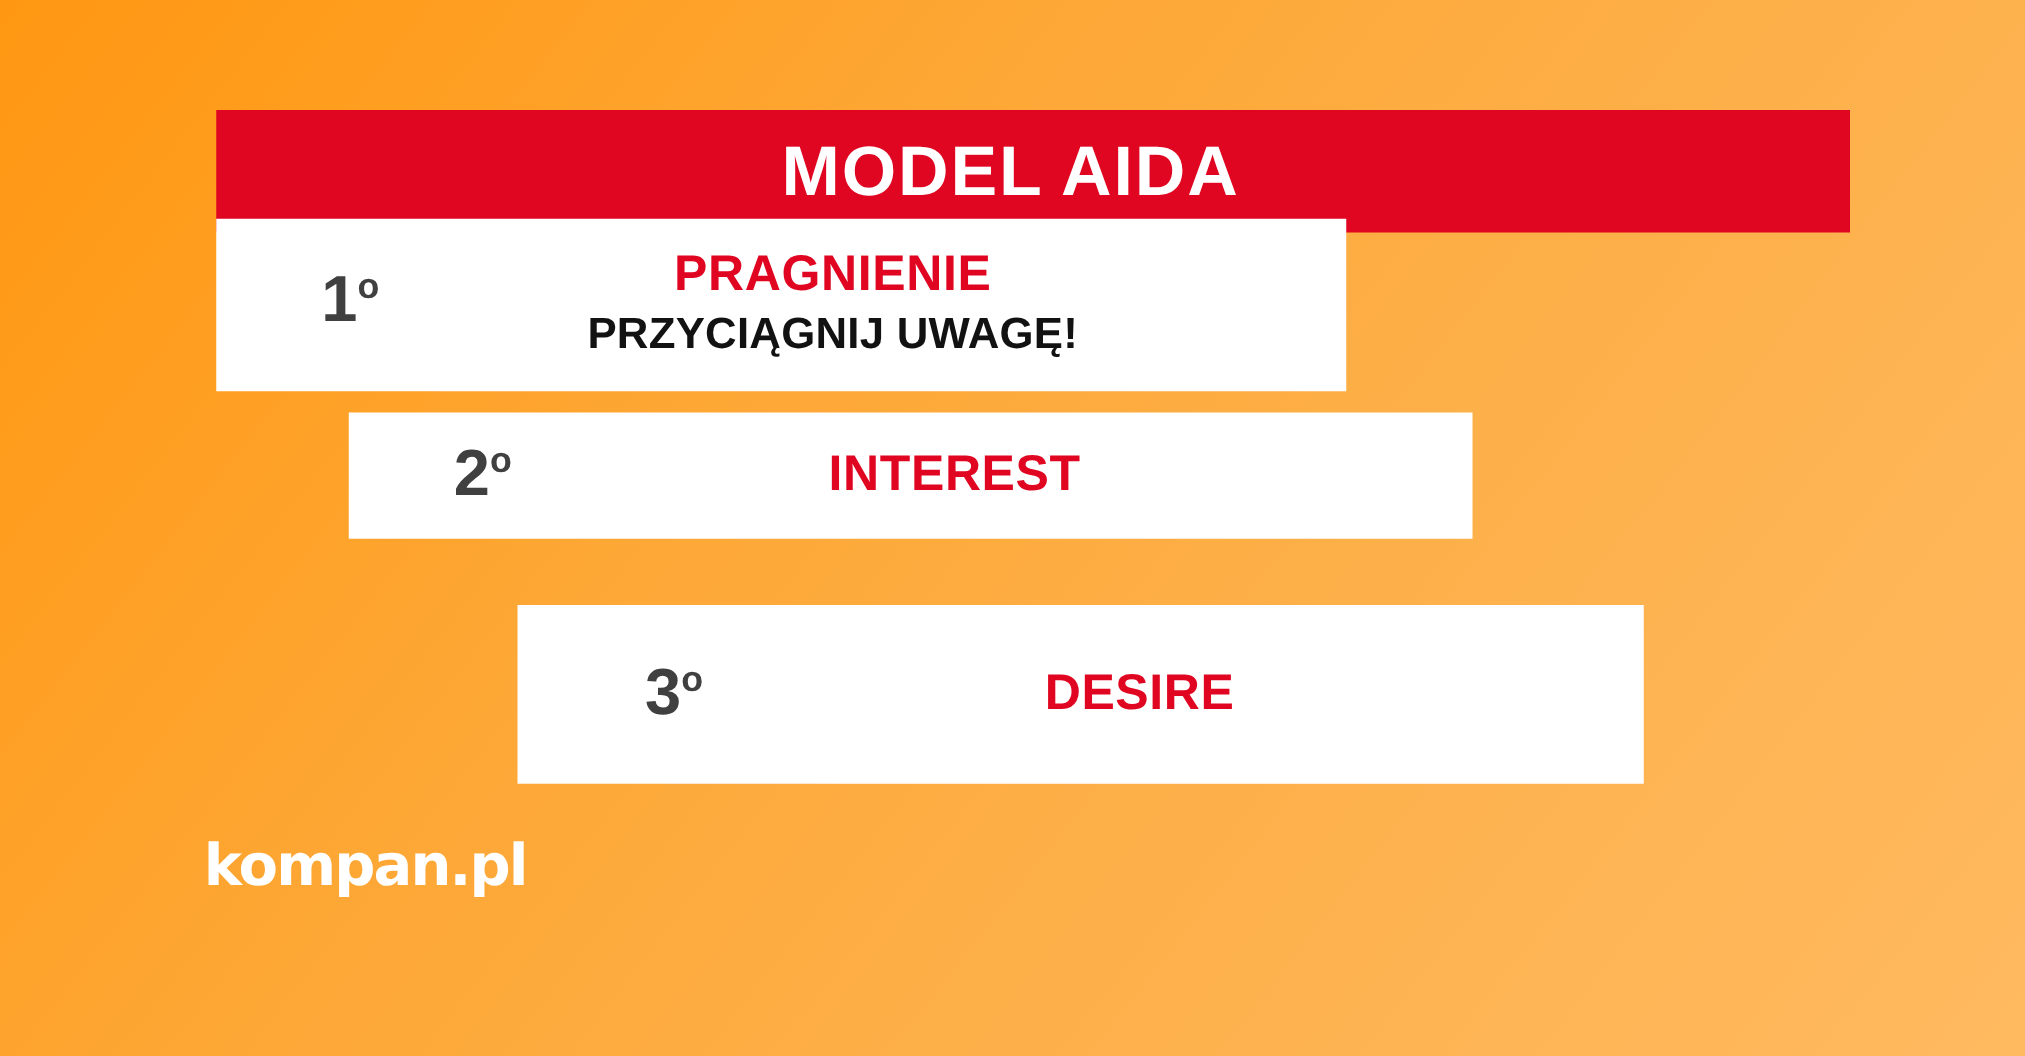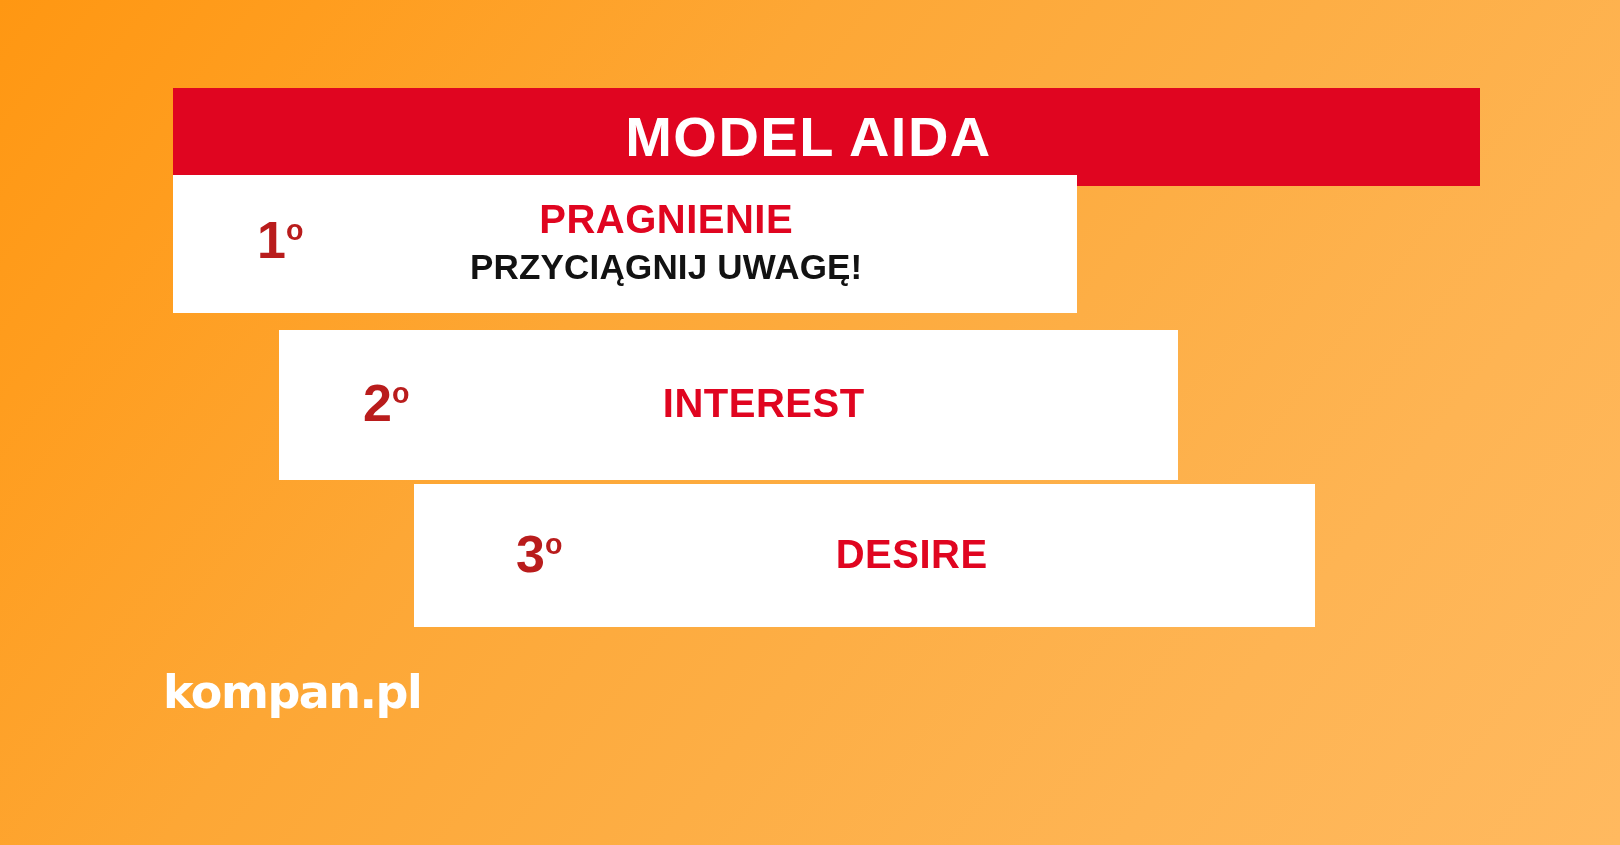--- a/index.html
+++ b/index.html
@@ -50,21 +50,21 @@
   
   .band {
     position: absolute;
     background: #FFFFFF;
     display: flex;
     align-items: center;
     box-sizing: border-box;
   }
 
   .band-number {
-    color: #b91c1c;
+    color: #404040;
     font-family: "Liberation Sans", sans-serif;
     font-weight: bold;
     font-size: 52px;
     line-height: 1;
     white-space: nowrap;
     flex: none;
   }
   .band-number sup {
     font-size: 0.55em;
     vertical-align: super;
@@ -93,21 +93,21 @@
     font-weight: bold;
     font-size: 35px;
     letter-spacing: 0.2px;
     line-height: 1.1;
     margin-top: 8px;
     white-space: nowrap;
   }
 
   
   #band-1 { left: 173px; top: 175px; width: 904px;  height: 138px; padding: 0 14px 0 62px; }
-  #band-2 { left: 279px; top: 330px; width: 899px;  height: 150px; padding: 0 16px 0 56px; }
+  #band-2 { left: 279px; top: 330px; width: 899px;  height: 101px; padding: 0 16px 0 56px; }
   #band-3 { left: 414px; top: 484px; width: 901px;  height: 143px; padding: 0 22px 0 38px; }
   #band-4 { left: 626px; top: 634px; width: 854px;  height: 147px; padding: 0 16px 0 26px; }
 
   #band-1 .band-text { transform: translate(-6px, -2px); }
   #band-2 .band-text { transform: translate(-8px, -2px); }
   #band-3 .band-text { transform: translate(-6px, -2px); }
   #band-4 .band-text { transform: translate(4px, -2px); }
 
   #band-1 .band-number { transform: translate(22px, -4px); }
   #band-2 .band-number { transform: translate(28px, -2px); }

